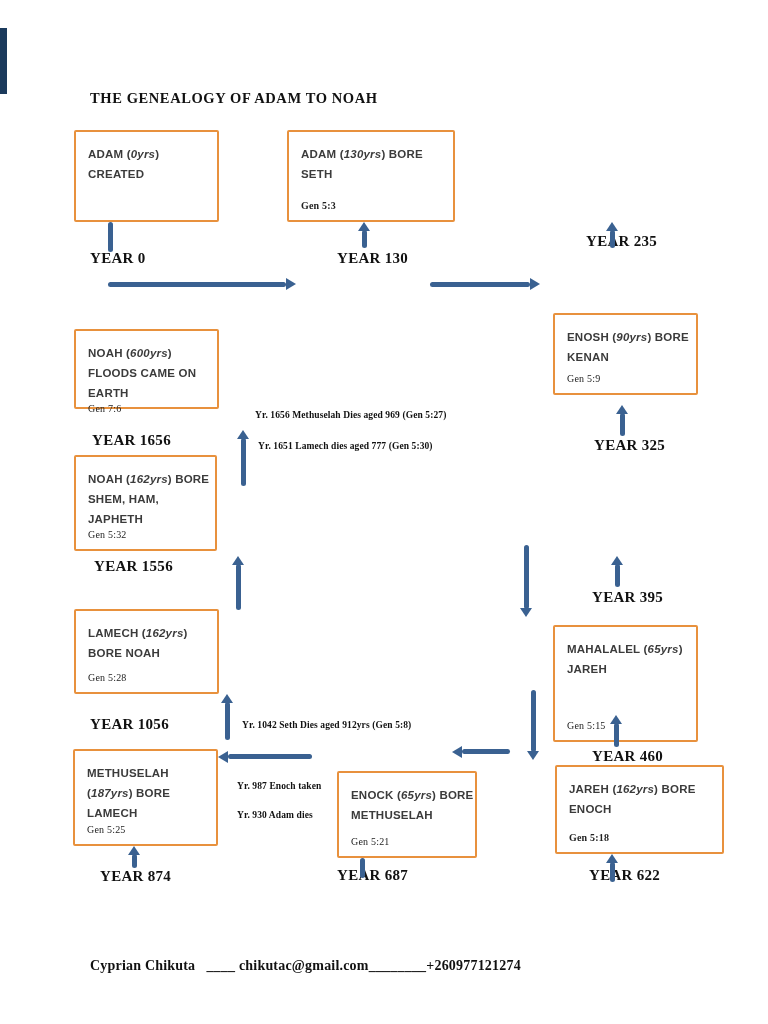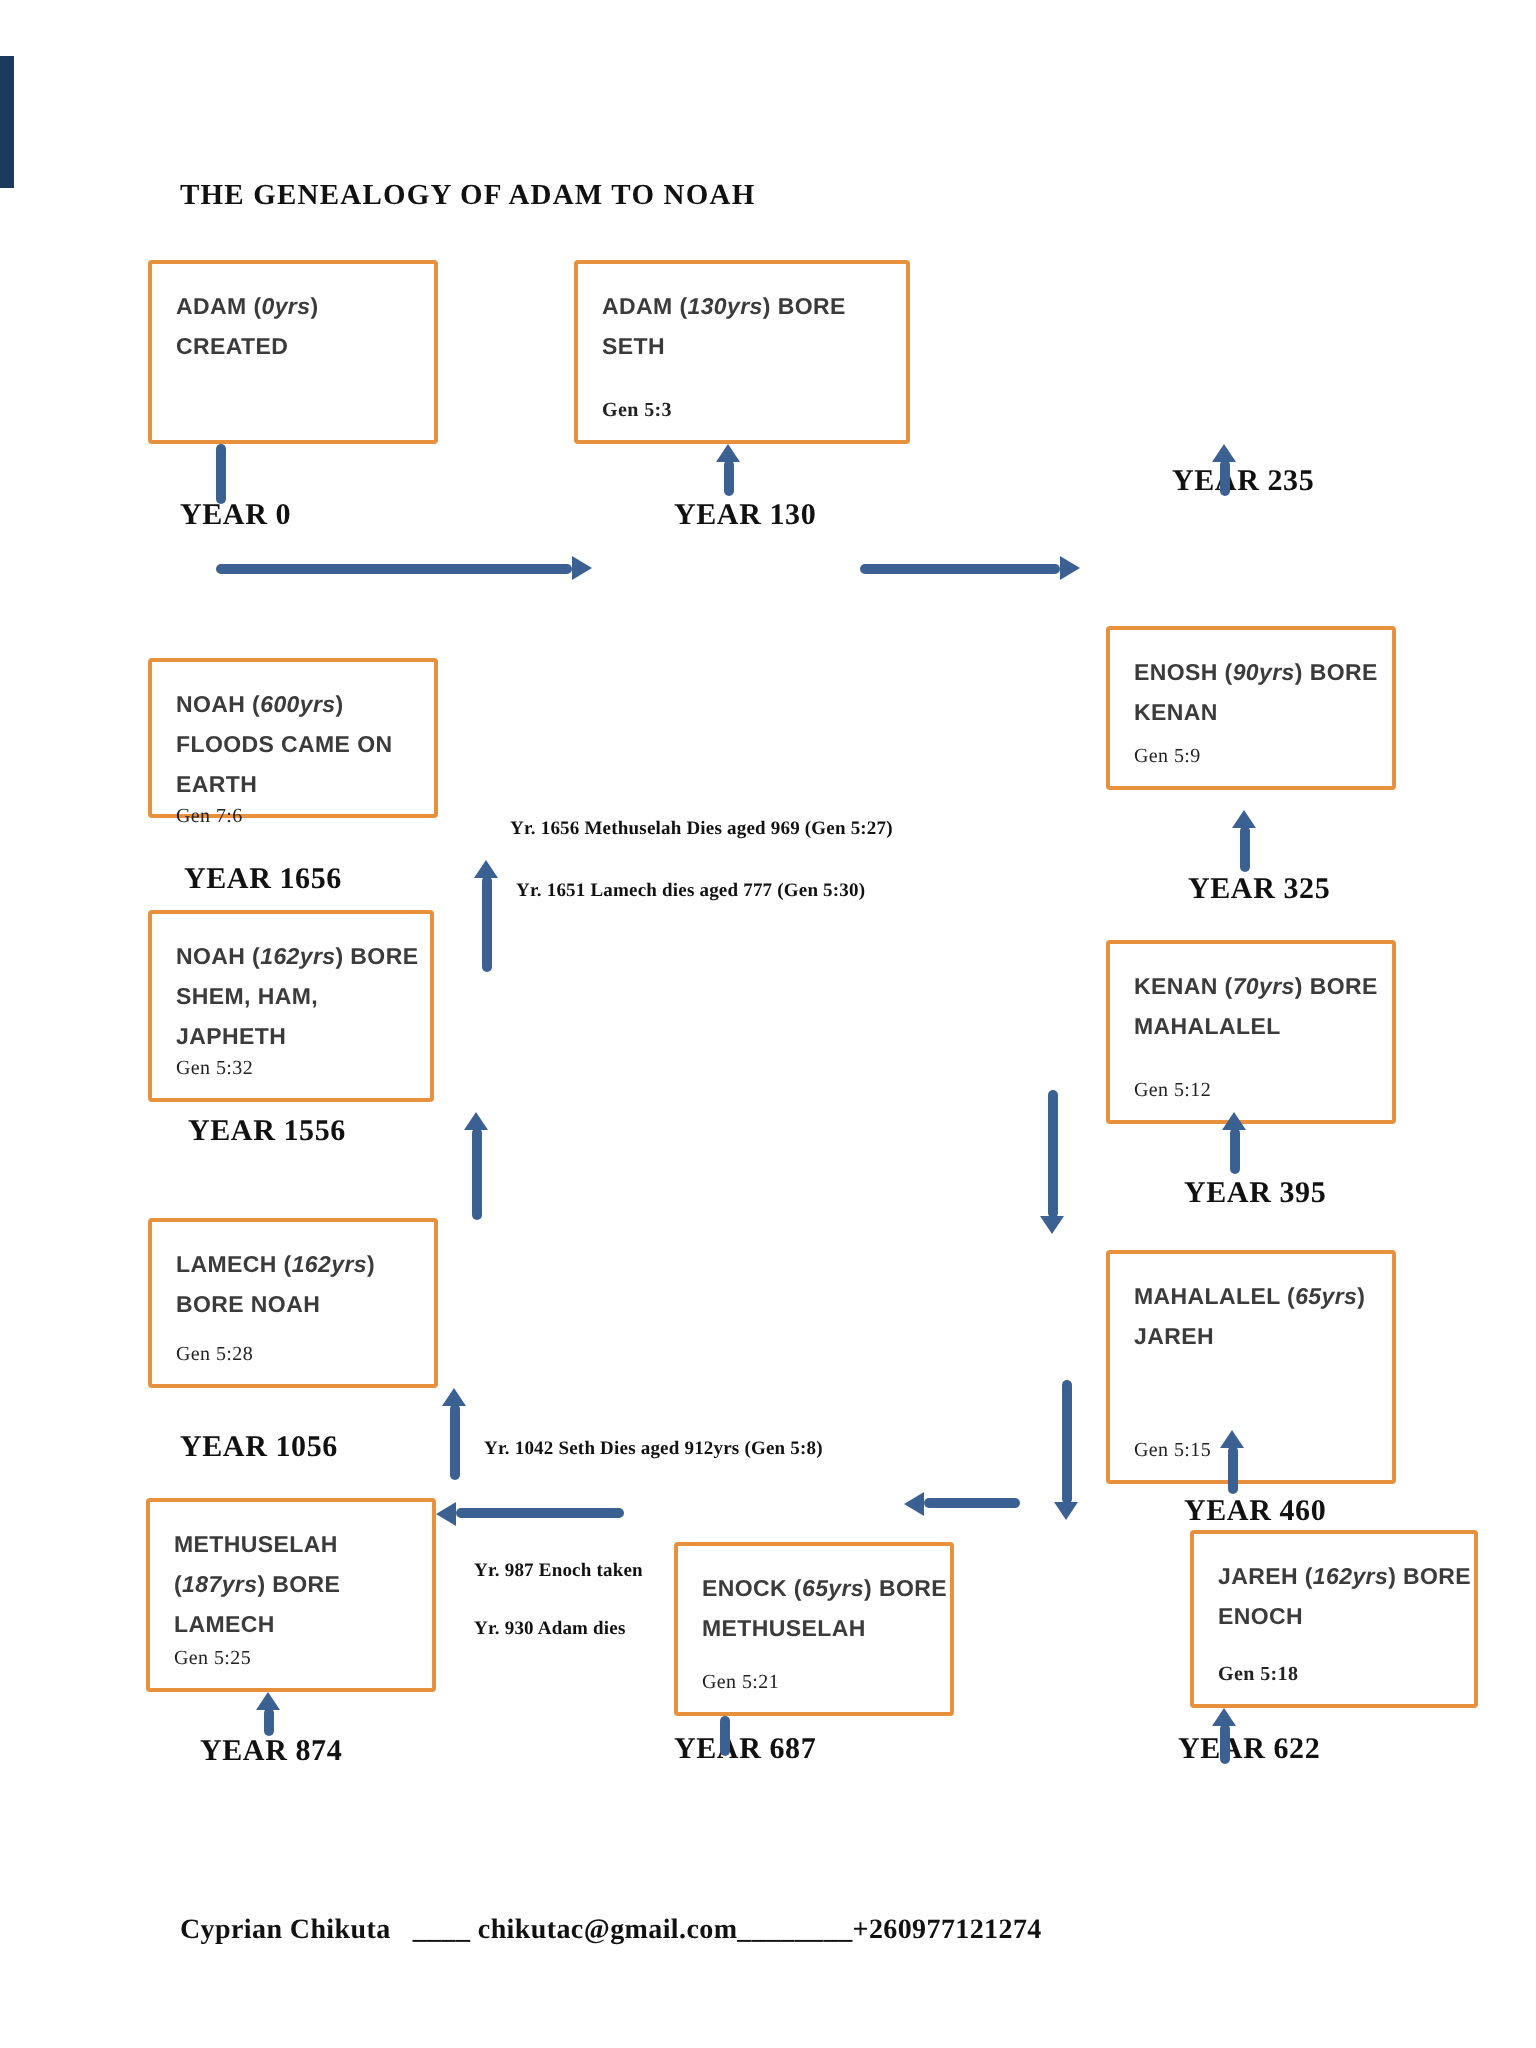--- a/index.html
+++ b/index.html
@@ -71,33 +71,28 @@
     <div class="gen gen-bold">Gen 5:3</div>
   </div>
 
 
   <div class="gbox" style="left:553px;top:313px;width:145px;height:82px;">
     <div class="box-line">ENOSH (<i>90yrs</i>) BORE</div>
     <div class="box-line">KENAN</div>
     <div class="gen">Gen 5:9</div>
   </div>
 
-  <div class="gbox" style="left:553px;top:470px;width:145px;height:92px;">
-    <div class="box-line">KENAN (<i>70yrs</i>) BORE</div>
-    <div class="box-line">MAHALALEL</div>
-    <div class="gen">Gen 5:12</div>
-  </div>
 
   <div class="gbox" style="left:553px;top:625px;width:145px;height:117px;">
     <div class="box-line">MAHALALEL (<i>65yrs</i>)</div>
     <div class="box-line">JAREH</div>
     <div class="gen">Gen 5:15</div>
   </div>
 
-  <div class="gbox" style="left:555px;top:765px;width:144px;height:89px;margin-left:40px;">
+  <div class="gbox" style="left:555px;top:765px;width:169px;height:89px;">
     <div class="box-line">JAREH (<i>162yrs</i>) BORE</div>
     <div class="box-line">ENOCH</div>
     <div class="gen gen-bold">Gen 5:18</div>
   </div>
 
   <div class="gbox" style="left:337px;top:771px;width:140px;height:87px;">
     <div class="box-line">ENOCK (<i>65yrs</i>) BORE</div>
     <div class="box-line">METHUSELAH</div>
     <div class="gen">Gen 5:21</div>
   </div>

